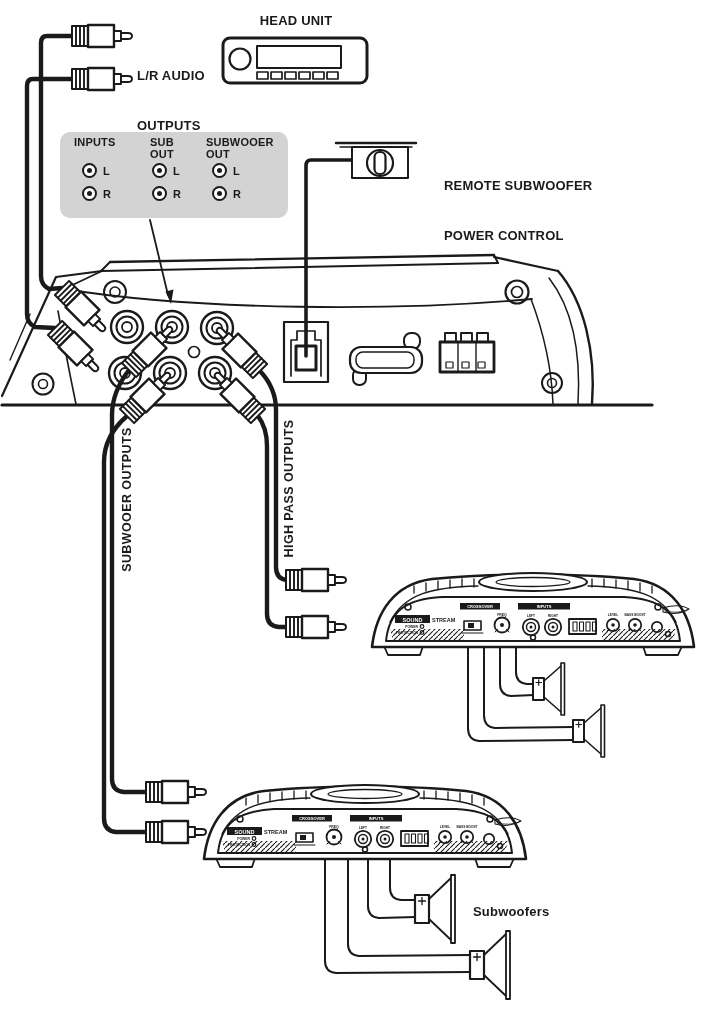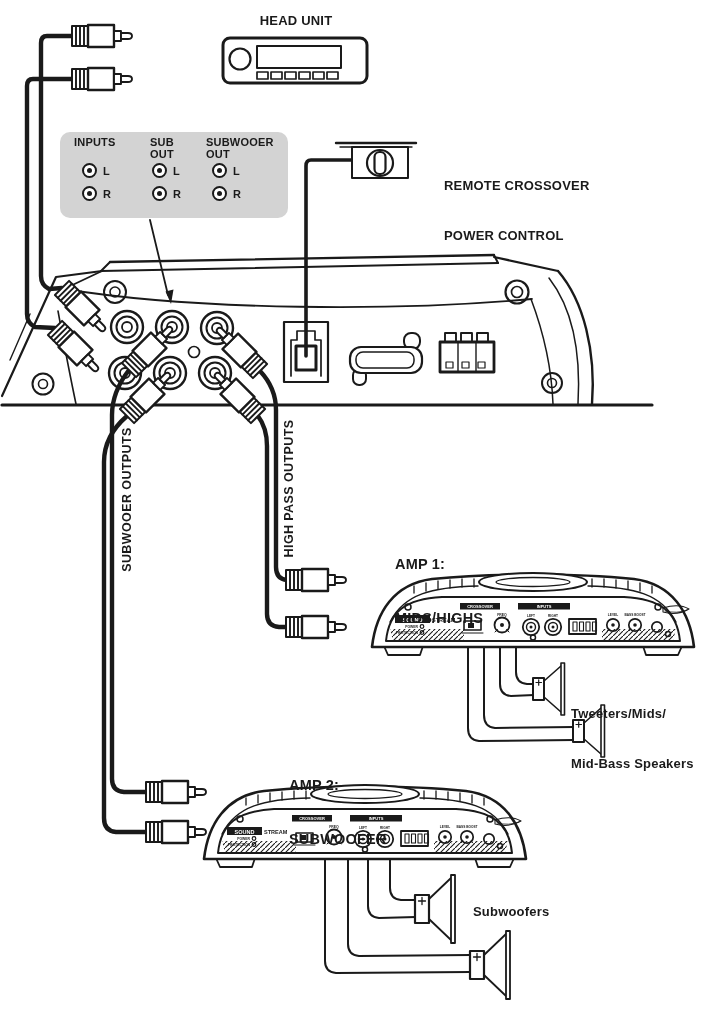--- a/index.html
+++ b/index.html
@@ -266,20 +266,24 @@
     <text x="185" y="50.5" fill="#1a1a1a" font-size="3.2" text-anchor="middle">RIGHT</text>
     <text x="245" y="50" fill="#1a1a1a" font-size="3.2" text-anchor="middle">LEVEL</text>
     <text x="267" y="50" fill="#1a1a1a" font-size="3.2" text-anchor="middle">BASS BOOST</text>
   </g>
   <use href="#spk-l" transform="translate(415,909)"></use>
   <use href="#spk-l" transform="translate(470,965)"></use>
 </svg>
 
 <div class="lbl sz13 ctr" style="left:226px;top:13px;width:140px;">HEAD UNIT</div>
 
+<div class="lbl sz13" style="left:137px;top:35px;">
+  <span class="ln">L/R AUDIO</span>
+  <span class="ln">OUTPUTS</span>
+</div>
 
 <div class="panel">
   <div class="pcol" style="left:0;width:74px;">
     <div class="ptitle" style="left:14px;">
       <span class="ln">INPUTS</span>
       <span class="ln"></span>
     </div>
     <div class="jrow" style="left:22px;top:31px;">
       <span class="jackc">
             <i></i>
@@ -325,38 +329,26 @@
     <div class="jrow" style="left:16px;top:54px;">
       <span class="jackc">
             <i></i>
           </span>
       <span class="jlet">R</span>
     </div>
   </div>
 </div>
 
 <div class="lbl sz13" style="left:444px;top:145px;">
-  <span class="ln">REMOTE CROSSOVER</span>
+  <span class="ln">REMOTE SUBWOOFER</span>
   <span class="ln">POWER CONTROL</span>
 </div>
 
 <div class="lbl vert" style="left:32px;top:492px;width:190px;height:15px;">SUBWOOER OUTPUTS</div>
 
 <div class="lbl vert" style="left:194px;top:481px;width:190px;height:15px;">HIGH PASS OUTPUTS</div>
 
-<div class="lbl sz14" style="left:395px;top:519px;">
-  <span class="ln">AMP 1:</span>
-  <span class="ln">MIDS/HIGHS</span>
+
+
+
+<div class="lbl sz13" style="left:473px;top:904px;">Subwoofers</div>
+
 </div>
 
-<div class="lbl sz14" style="left:289px;top:740px;">
-  <span class="ln">AMP 2:</span>
-  <span class="ln">SUBWOOFER</span>
-</div>
-
-<div class="lbl sz13" style="left:571px;top:673px;">
-  <span class="ln">Tweeters/Mids/</span>
-  <span class="ln">Mid-Bass Speakers</span>
-</div>
-
-<div class="lbl sz13" style="left:473px;top:904px;">Subwoofers</div>
-
-</div>
-
 </body></html>

